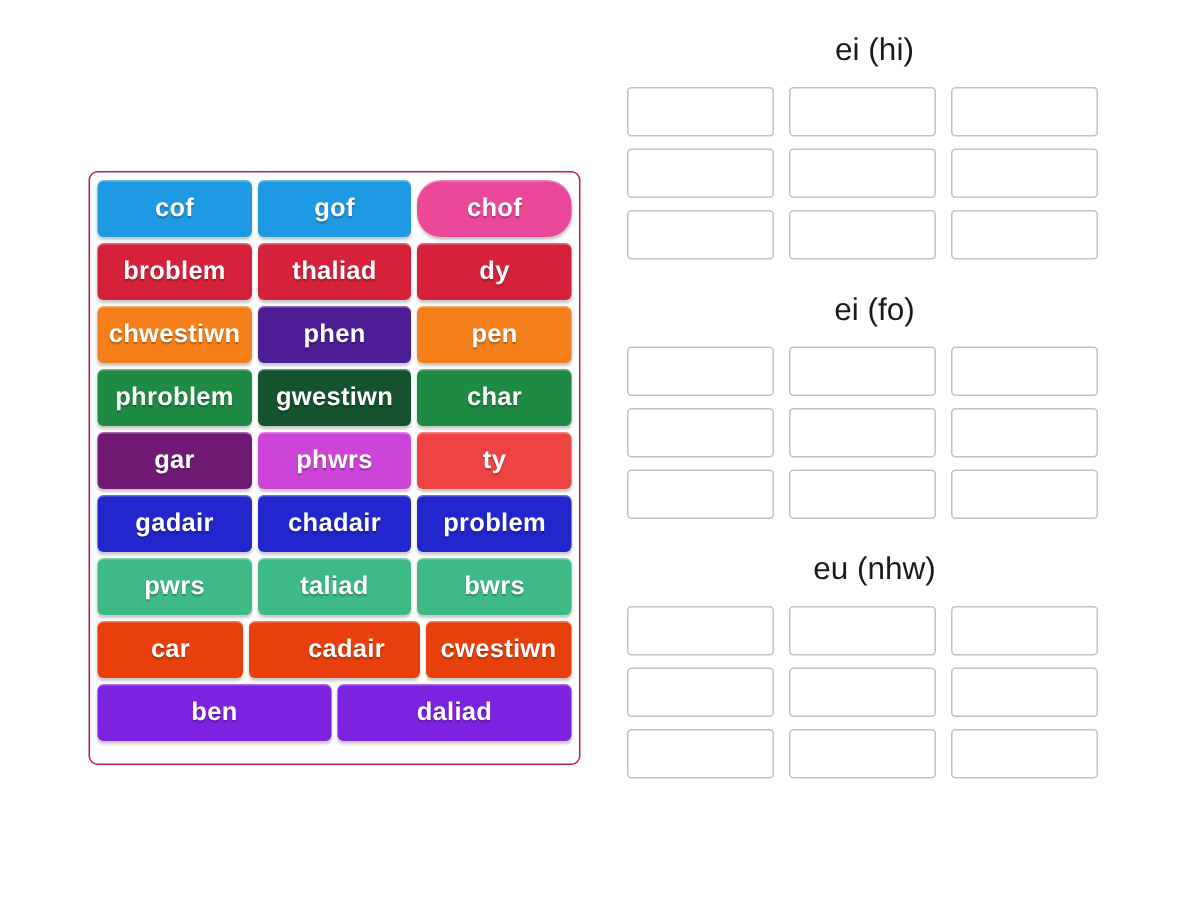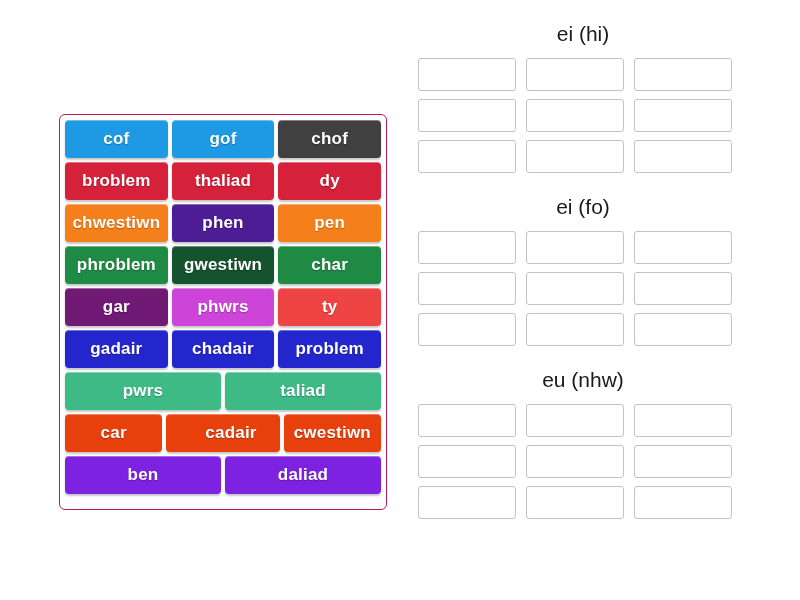--- a/index.html
+++ b/index.html
@@ -88,21 +88,21 @@
     background: #ffffff;
   }
 </style>
 </head>
 <body>
 
 <div id="tile-panel">
     <div class="tile-row">
       <div class="tile" style="background: rgb(30, 154, 228);">cof</div>
       <div class="tile" style="background: rgb(30, 154, 228);">gof</div>
-      <div class="tile" style="background: #404040;">chof</div>
+      <div class="tile" style="background: #ec4899; border-radius: 16px;">chof</div>
     </div>
     <div class="tile-row">
       <div class="tile" style="background: rgb(213, 33, 58);">broblem</div>
       <div class="tile" style="background: rgb(213, 33, 58);">thaliad</div>
       <div class="tile" style="background: rgb(213, 33, 58);">dy</div>
     </div>
     <div class="tile-row">
       <div class="tile" style="background: rgb(245, 127, 26);">chwestiwn</div>
       <div class="tile" style="background: #4c1d95;">phen</div>
       <div class="tile" style="background: rgb(245, 127, 26);">pen</div>
@@ -118,20 +118,21 @@
       <div class="tile" style="background: #ef4444;">ty</div>
     </div>
     <div class="tile-row">
       <div class="tile" style="background: rgb(35, 38, 204);">gadair</div>
       <div class="tile" style="background: rgb(35, 38, 204);">chadair</div>
       <div class="tile" style="background: rgb(35, 38, 204);">problem</div>
     </div>
     <div class="tile-row">
       <div class="tile" style="background: rgb(61, 186, 134);">pwrs</div>
       <div class="tile" style="background: rgb(61, 186, 134);">taliad</div>
+      <div class="tile" style="background: rgb(61, 186, 134);">bwrs</div>
     </div>
     <div class="tile-row">
       <div class="tile" style="background: rgb(232, 64, 12);">car</div>
       <div class="tile" style="background: rgb(232, 64, 12); padding-left: 16px;">cadair</div>
       <div class="tile" style="background: rgb(232, 64, 12);">cwestiwn</div>
     </div>
     <div class="tile-row">
       <div class="tile" style="background: rgb(124, 34, 224);">ben</div>
       <div class="tile" style="background: rgb(124, 34, 224);">daliad</div>
     </div>

